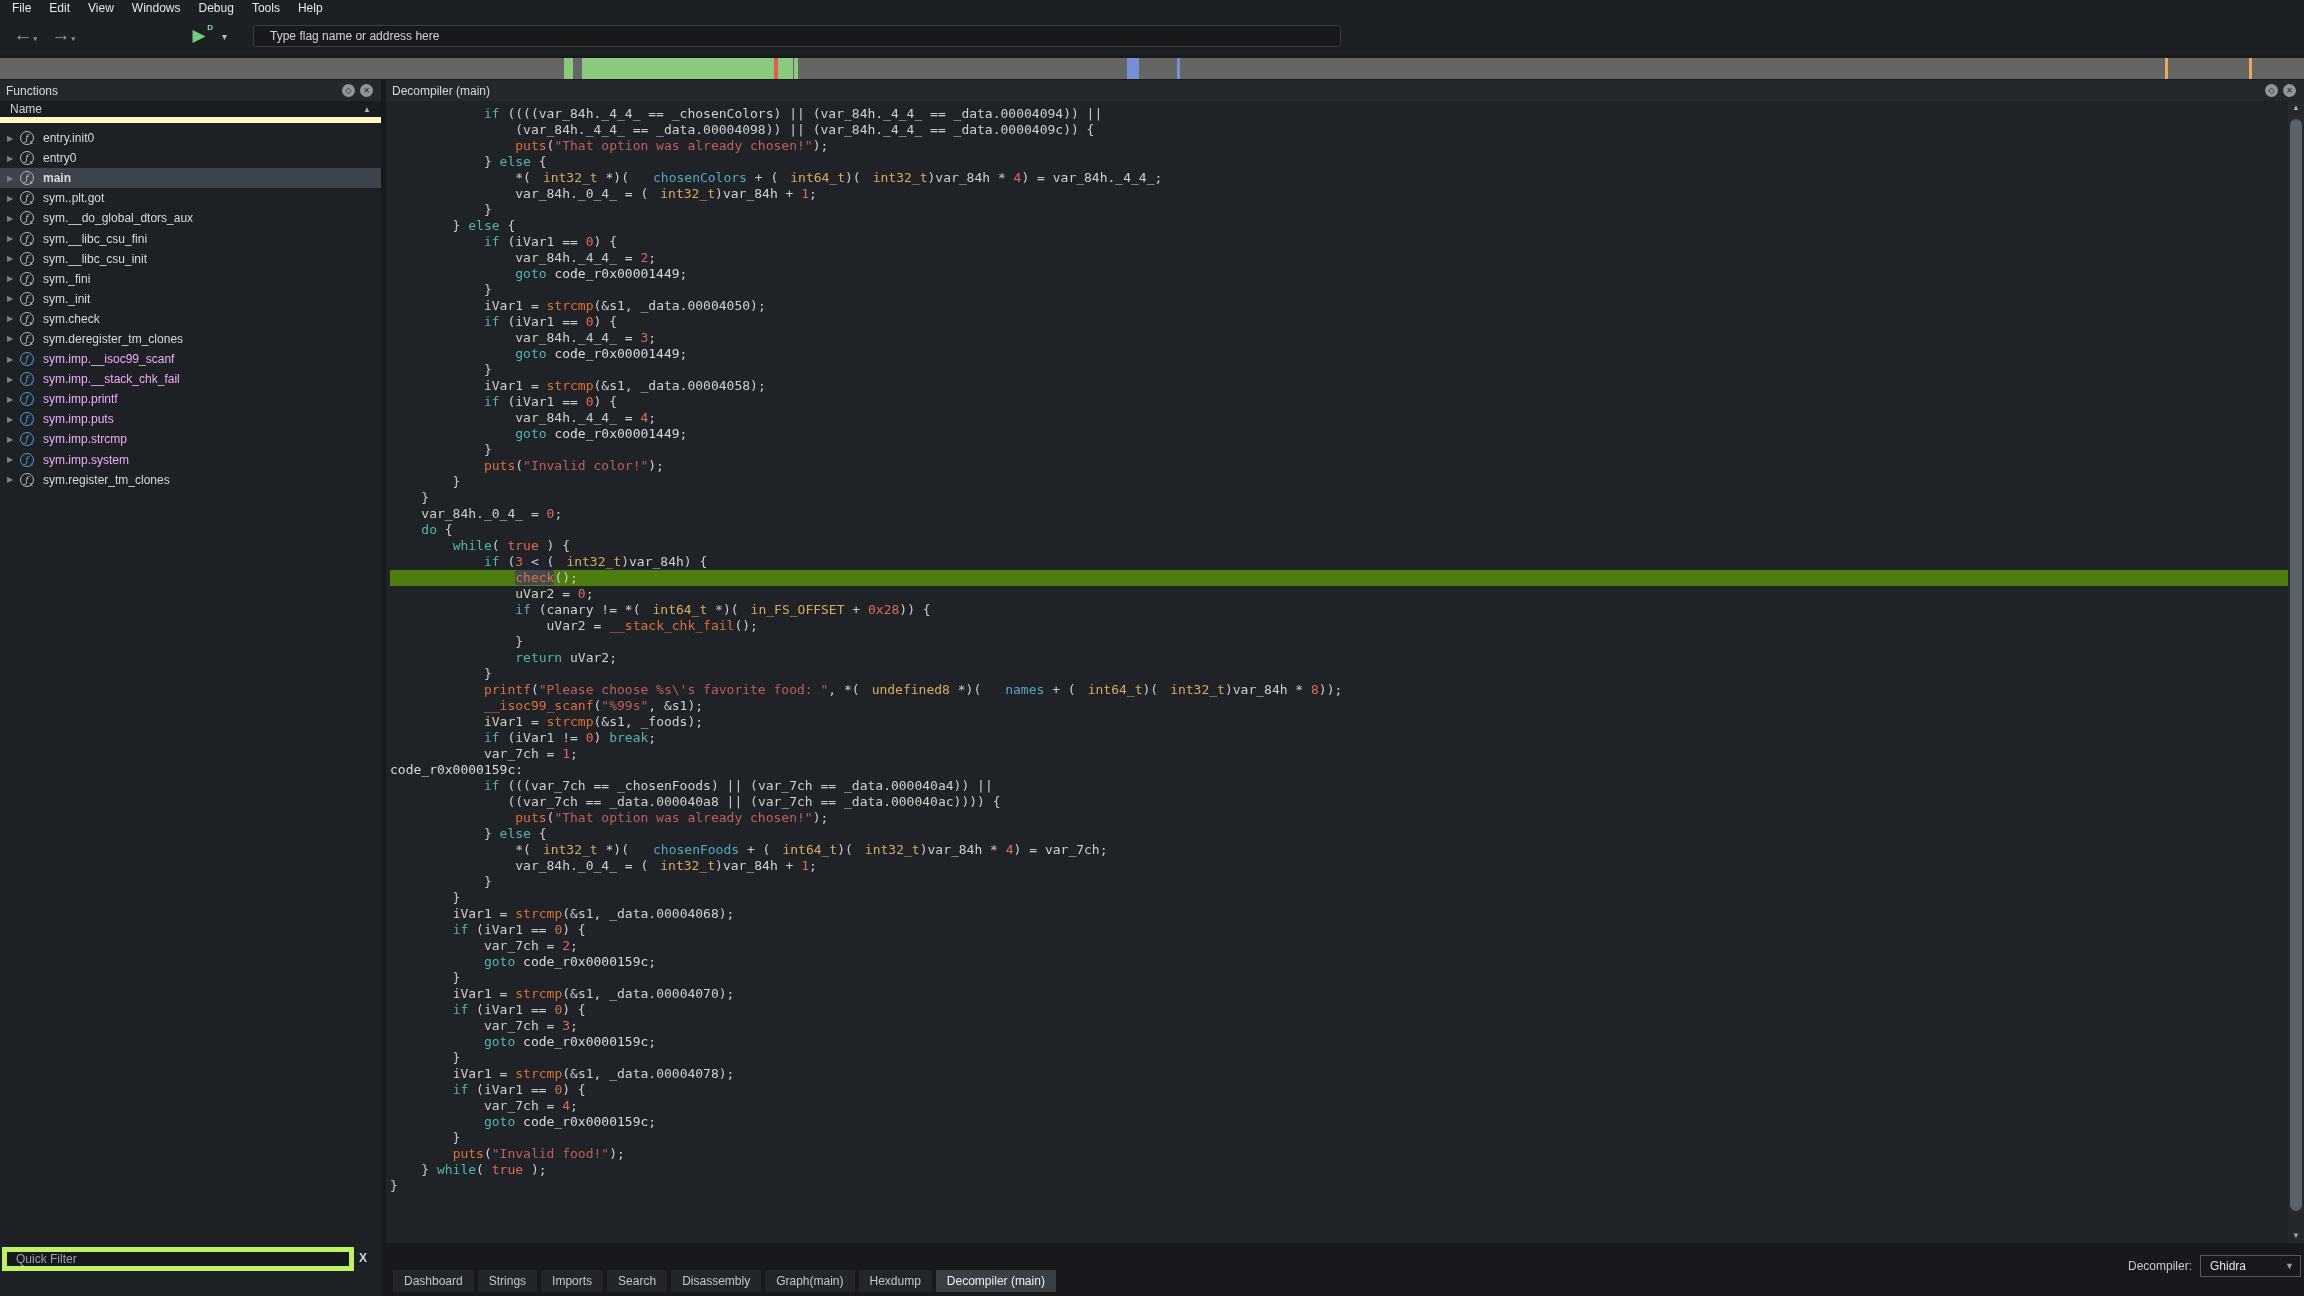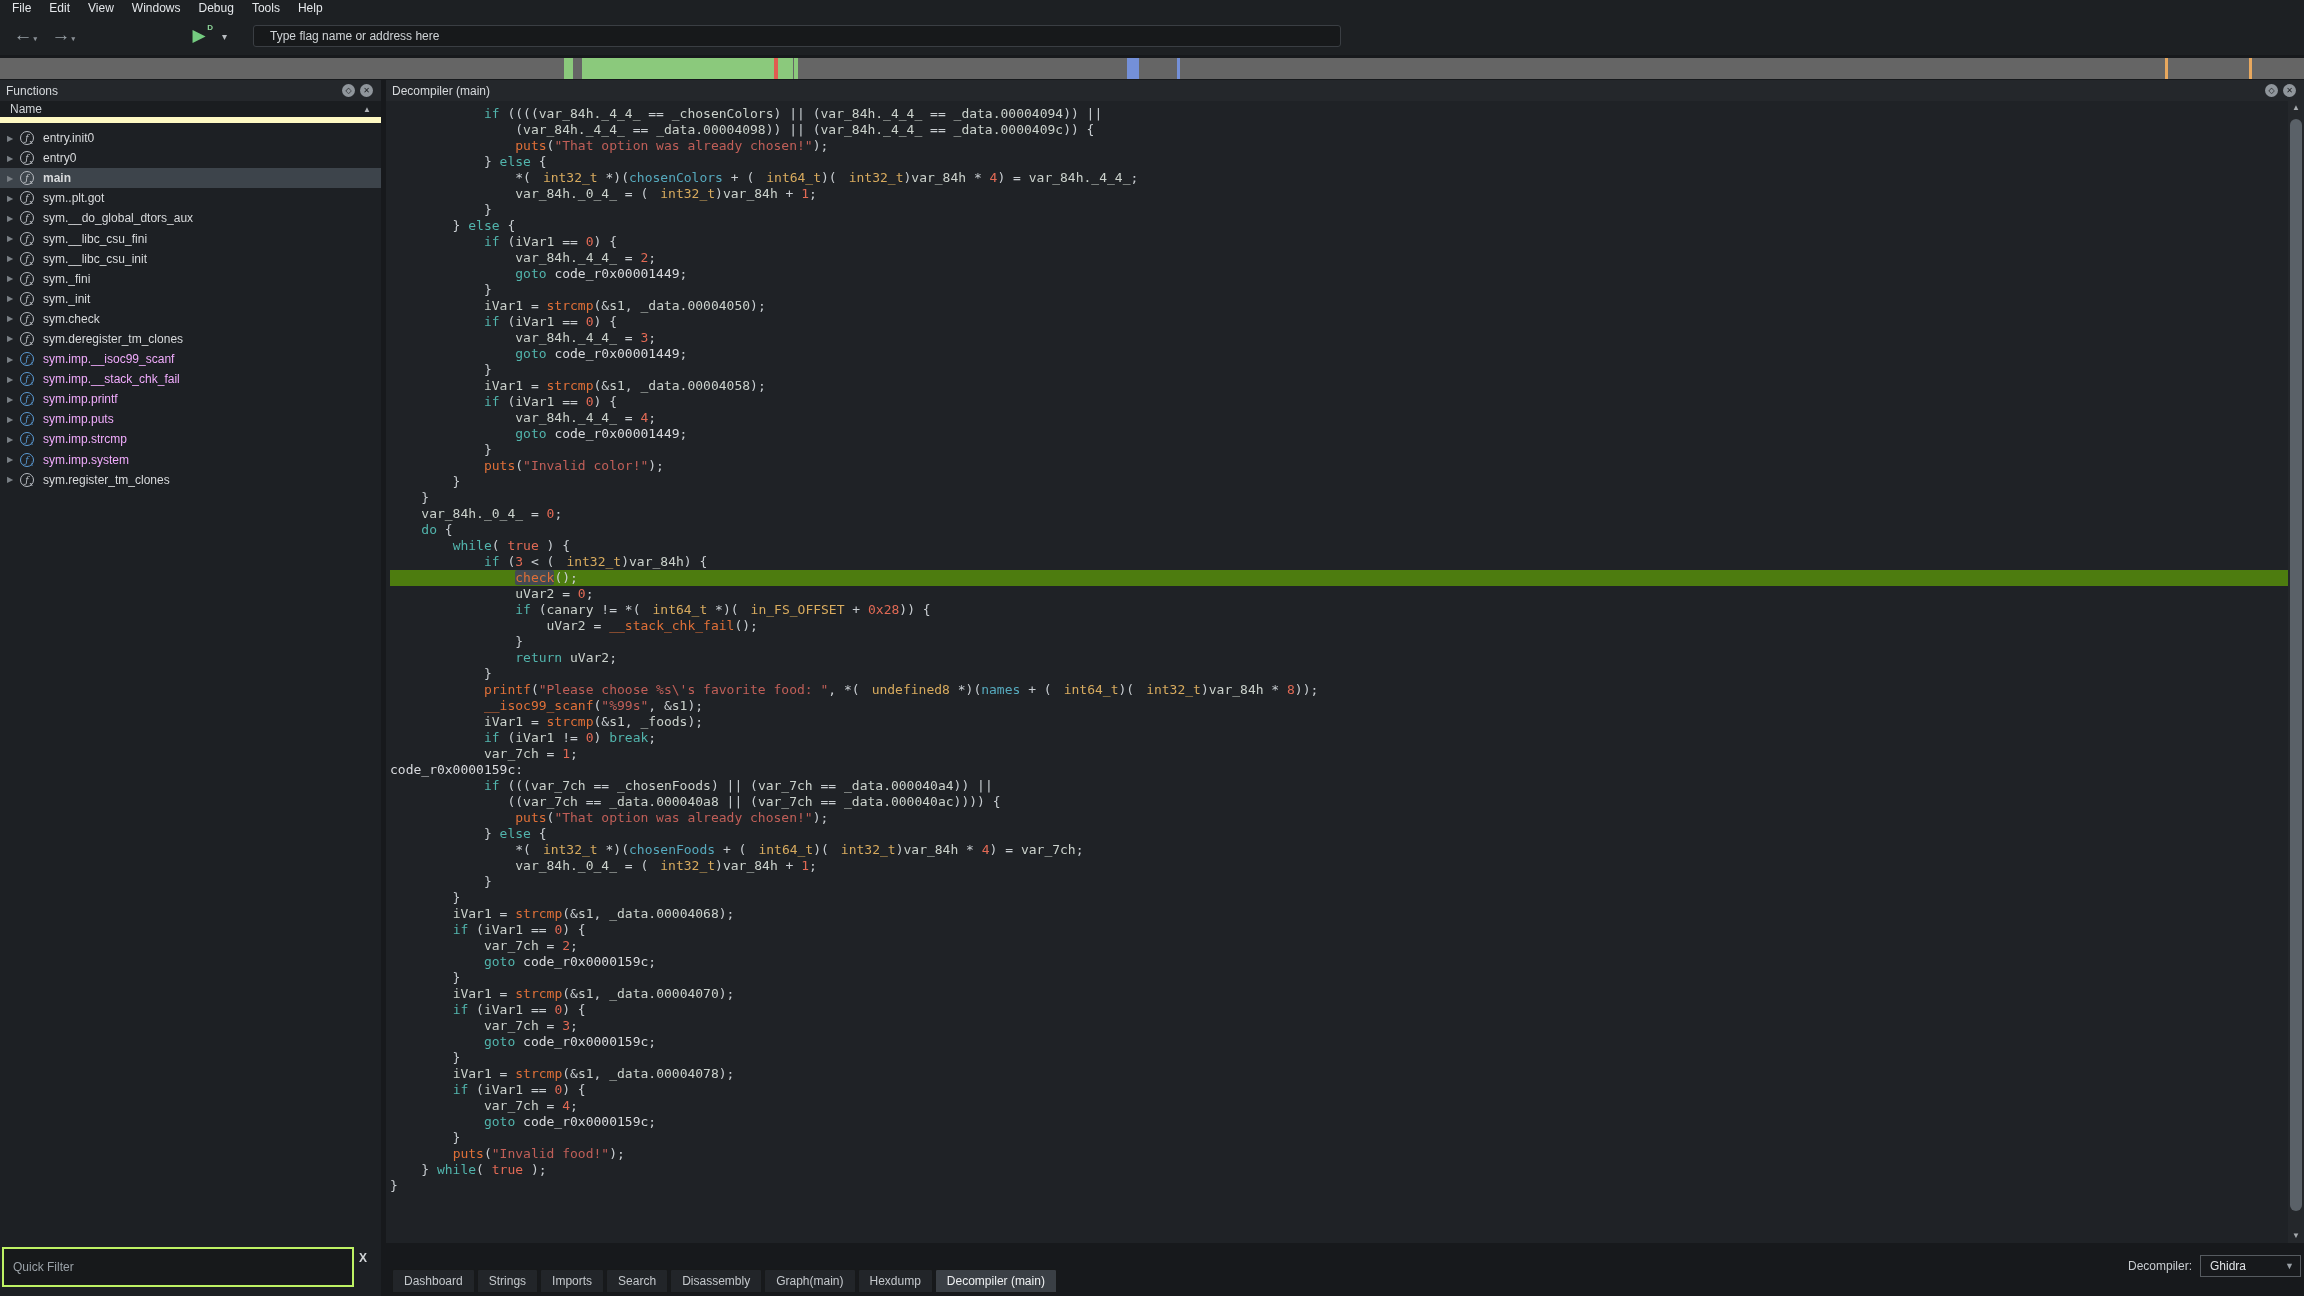--- a/index.html
+++ b/index.html
@@ -45,34 +45,34 @@
   .frow.sel .flabel { font-weight:bold; }
   .expander { width:16px; padding-left:7px; font-size:8px; color:#7a8086; }
   .ficon { width:14px; height:14px; border-radius:50%; border:1px solid #b6bac0;
     color:#c3c7cc; font-size:9px; font-style:italic; display:flex; align-items:center;
     justify-content:center; margin-left:4px; font-family:"DejaVu Serif",serif; position:relative; }
   .ficon .sub { position:absolute; right:0px; bottom:-1px; font-size:6px; font-style:normal; }
   .frow.imp .ficon { border-color:#5b9bd5; color:#5b9bd5; }
   .frow.imp .flabel { color:#f0abfc; }
   .flabel { margin-left:9px; }
   .qfbar { position:absolute; left:0; bottom:21px; width:381px; height:30px; }
-  .qfinput { position:absolute; left:2px; top:2px; width:352px; height:40px; background:#17191b;
-    border:2px solid #bef264; color:#d4d7da; font-size:12px; padding-left:9px; outline:none;
+  .qfinput { position:absolute; left:2px; top:2px; width:352px; height:24px; background:#17191b;
+    border:5px solid #bef264; color:#d4d7da; font-size:12px; padding-left:9px; outline:none;
     font-family:"Liberation Sans",sans-serif; }
   .qfinput::placeholder { color:#9aa1a7; opacity:1; }
   .qfclose { position:absolute; left:359px; top:6px; font-size:12px; color:#d2d5d8; font-weight:bold; }
   
   .dpanel { position:absolute; left:386px; top:80px; width:1918px; height:1163px; background:#1f2226; }
   .codewrap { position:absolute; left:0; top:21px; right:16px; bottom:0; overflow:hidden; }
   .code { padding:5px 0 0 4px; font-family:"DejaVu Sans Mono",monospace; font-size:13px; line-height:16px; }
   .cl { white-space:pre; height:16px; }
   .cl.hl { background:#4d7c0f; }
   .tok-p { color:var(--pl); } .tok-k { color:var(--kw); } .tok-t { color:var(--ty);margin-left:12px; }
   .tok-n { color:var(--num); } .tok-s { color:var(--str); } .tok-f { color:var(--fn); }
-  .tok-g { color:var(--gl); } .tok-v { color:var(--vr); } .tok-l { color:var(--lb); }
+  .tok-g { color:var(--gl);margin-left:24px; } .tok-v { color:var(--vr); } .tok-l { color:var(--lb); }
   .tok-sel { background:#434a52; border-radius:2px; }
   
   .vscroll { position:absolute; right:0; top:21px; width:16px; bottom:0; background:#24272b; }
   .sbarrow { position:absolute; left:0; width:16px; height:14px; color:#a7abaf; font-size:8px;
     text-align:center; line-height:14px; }
   .sbthumb { position:absolute; left:2px; width:12px; border-radius:6px; background:#5a6168; }
   
   .statusbar { position:absolute; right:0; top:1243px; width:1918px; height:26px;
     display:flex; align-items:center; justify-content:flex-end;margin-top:10px; }
   .status-label { font-size:12px; color:#c9cdd1; margin-right:8px; }

